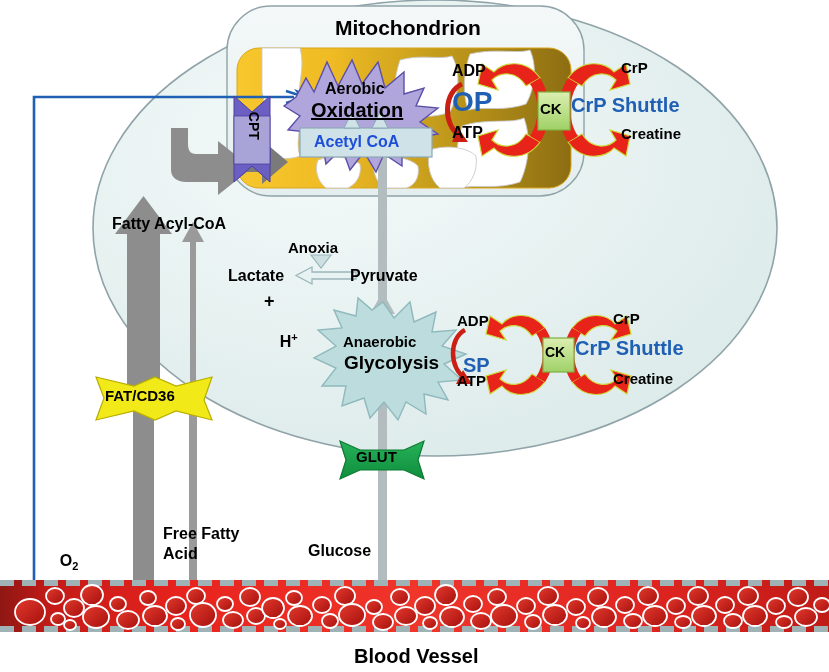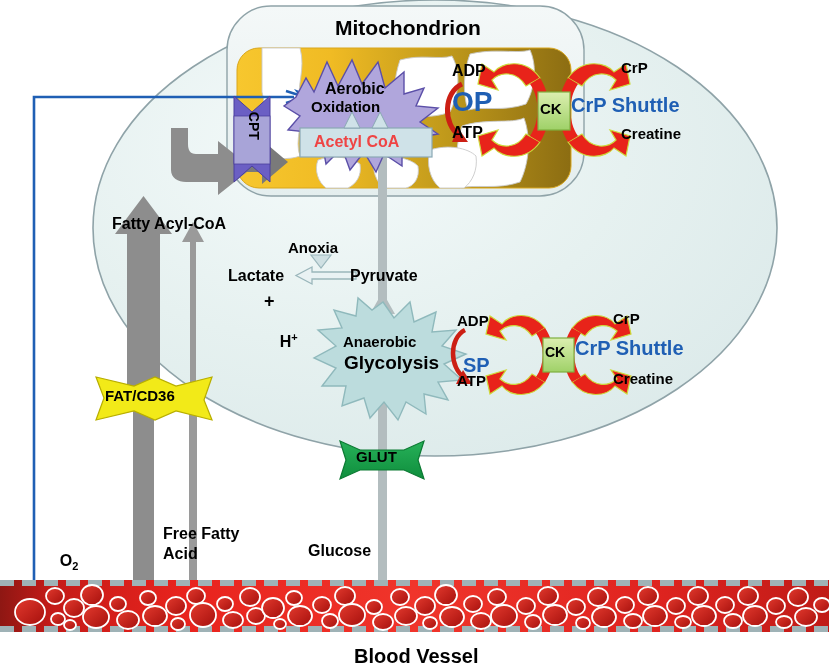--- a/index.html
+++ b/index.html
@@ -2,21 +2,21 @@
 <html><head>
 <meta charset="utf-8">
 <style>
   html,body{margin:0;padding:0;background:#ffffff;}
   body{width:829px;height:672px;overflow:hidden;
        font-family:"Liberation Sans","DejaVu Sans",sans-serif;}
   #stage{position:relative;width:829px;height:672px;}
   #stage svg{position:absolute;left:0;top:0;}
   .lbl{position:absolute;font-weight:bold;color:#000;white-space:pre;line-height:1.12;}
   .blue{color:#1f5fb4;}
-  .red{color:#ef4444;}
+  .red{color:#1d4ed8;}
 </style>
 </head>
 <body>
 
 <div id="stage">
 
   <svg width="829" height="672" viewBox="0 0 829 672">
     <defs>
       <linearGradient id="gMito" x1="0" y1="0" x2="1" y2="0">
         <stop offset="0%" stop-color="#f7c72e"></stop>
@@ -286,21 +286,21 @@
           <ellipse cx="798" cy="597" rx="10" ry="9"></ellipse>
         <ellipse cx="806" cy="617" rx="11" ry="9"></ellipse>
           <ellipse cx="822" cy="605" rx="8" ry="7"></ellipse>
       </g>
     </g>
   </svg>
 
   <div class="lbl" style="left:335px;top:16px;font-size:21px;">Mitochondrion</div>
 
   <div class="lbl" style="left:325px;top:80px;font-size:16px;">Aerobic</div>
-  <div class="lbl" style="left:311px;top:99px;font-size:15px;">Oxidation</div>
+  <div class="lbl" style="left:311px;top:99px;font-size:20px;text-decoration:underline;">Oxidation</div>
 
   <div class="lbl red" style="left:314px;top:133px;font-size:16px;">Acetyl CoA</div>
 
   <div class="lbl" style="left:236px;top:118px;width:34px;text-align:center;font-size:14px;
               transform:rotate(90deg);transform-origin:center;">CPT</div>
 
   <div class="lbl" style="left:452px;top:62px;font-size:16px;">ADP</div>
   <div class="lbl blue" style="left:452px;top:86px;font-size:28px;">OP</div>
   <div class="lbl" style="left:452px;top:124px;font-size:16px;">ATP</div>
 

